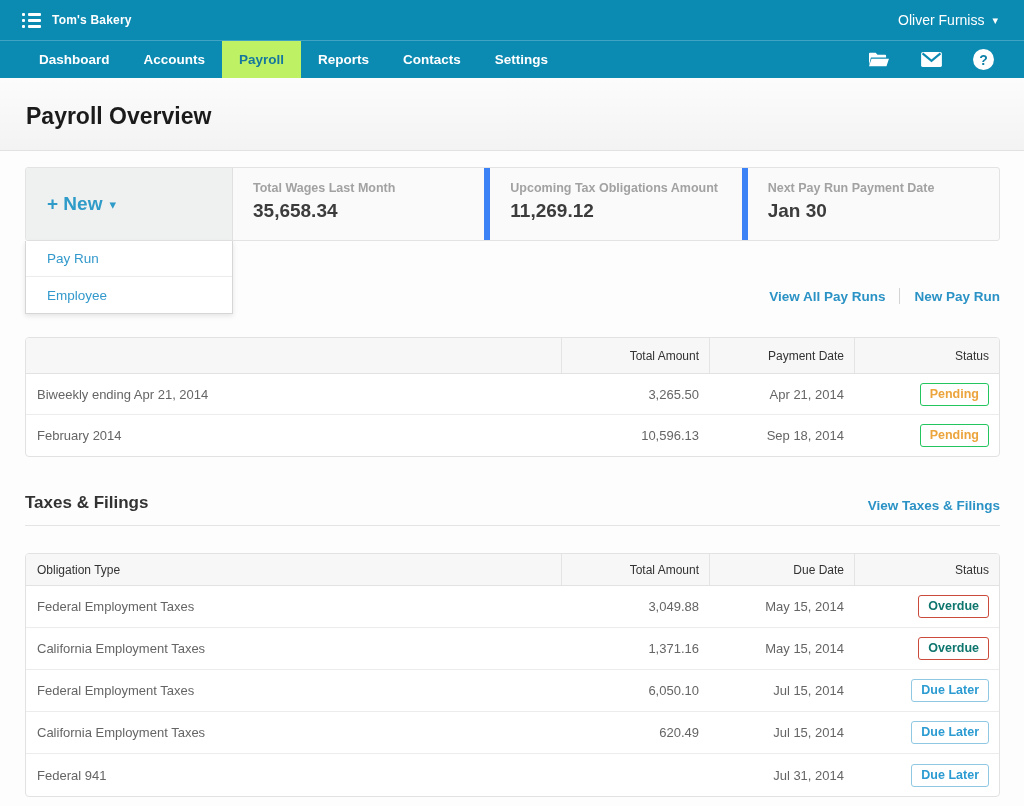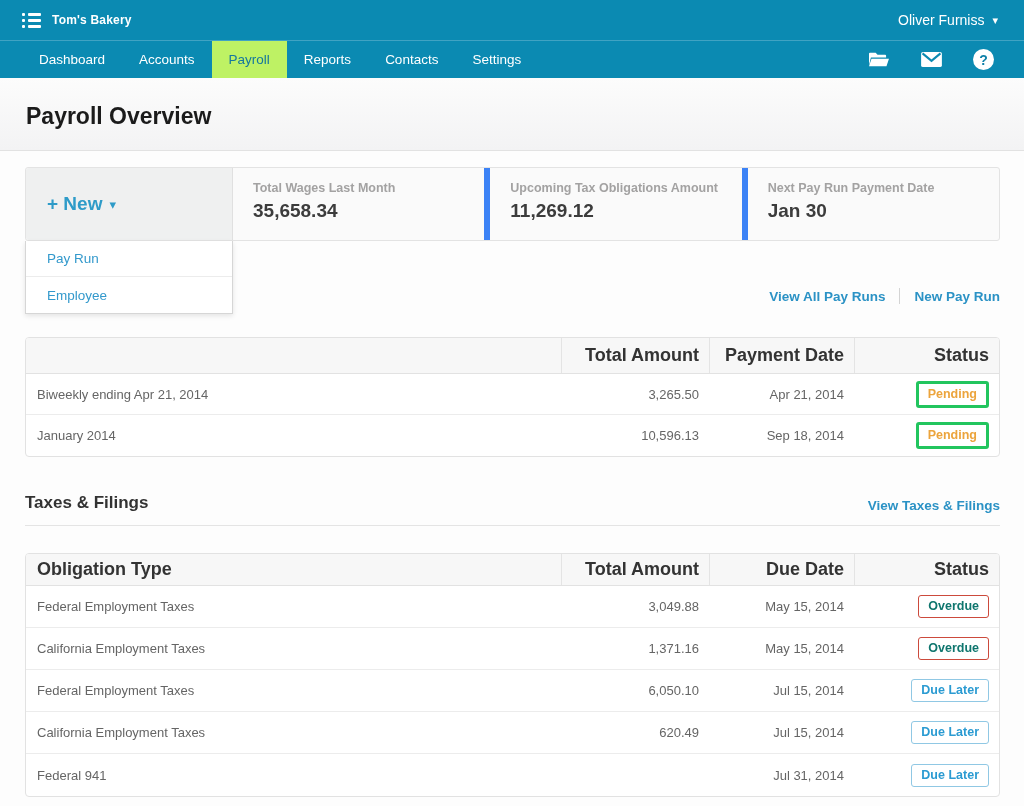--- a/index.html
+++ b/index.html
@@ -30,21 +30,21 @@
   
   .navbar {
     height:38px; background:#0b8ab2;
     border-top:1px solid rgba(255,255,255,.22);
     display:flex; align-items:stretch; justify-content:space-between;
     padding:0 30px 0 22px;
   }
   .nav-items { display:flex; align-items:stretch; }
   .nav-item {
     display:flex; align-items:center; padding:0 17px;
-    color:#fff; font-size:13.5px; font-weight:normal; cursor:pointer;
+    color:#fff; font-size:13.5px; font-weight:bold; cursor:pointer;
   }
   .nav-item.active { background:#bef264; color:#15779e; }
   .nav-icons { display:flex; align-items:center; gap:30px; }
   .nav-icon { display:flex; align-items:center; cursor:pointer; }
   .help-icon {
     width:21px; height:21px; border-radius:50%; background:#fff;
     color:#0e80a8; font-size:14px; font-weight:bold;
     display:flex; align-items:center; justify-content:center;
   }
 
@@ -99,21 +99,21 @@
   .vdiv { width:1px; height:16px; background:#d4d4d4; margin:0 14px; }
 
   
   .tbl {
     border:1px solid #e2e2e2; border-radius:4px; background:#fff; overflow:hidden;
   }
   .pay-tbl { margin-top:32px; }
   .tbl-head {
     display:flex; align-items:stretch; background:#f7f7f7;
     border-bottom:1px solid #e2e2e2;
-    font-size:18px; font-weight:bold; color:#333;
+    font-size:12px; font-weight:normal; color:#333;
   }
   .pay-tbl .tbl-head { height:36px; }
   .tax-tbl .tbl-head { height:32px; }
   .tbl-head > div { display:flex; align-items:center; }
   .tbl-head .h-sep { border-left:1px solid #e4e4e4; }
   .tbl-row {
     display:flex; align-items:center; height:41px;
     border-bottom:1px solid #ececec; font-size:13px; color:#656565;
   }
   .tax-tbl .tbl-row { height:42px; }
@@ -121,21 +121,21 @@
   .col-name   { flex:1; padding-left:11px; }
   .col-amount { width:148px; justify-content:flex-end; text-align:right; padding-right:10px; }
   .col-date   { width:145px; justify-content:flex-end; text-align:right; padding-right:10px; }
   .col-status { width:145px; justify-content:flex-end; text-align:right; padding-right:10px; }
   .tbl-row .col-amount, .tbl-row .col-date, .tbl-row .col-status { display:flex; align-items:center; }
 
   .badge {
     display:inline-block; padding:3px 9px 4px; border-radius:3px;
     font-size:12.5px; font-weight:bold; background:#fff;
   }
-  .badge-pending  { color:#eca43c; border:3px solid #22c55e; }
+  .badge-pending  { color:#eca43c; border:1px solid #22c55e; }
   .badge-overdue  { color:#0f766e; border:1px solid #cc4a3c; }
   .badge-duelater { color:#2b9bd2; border:1px solid #90c8e4; }
 
   
   .taxes-head {
     margin-top:36px; padding-bottom:12px; border-bottom:1px solid #e4e4e4;
     display:flex; justify-content:space-between; align-items:flex-end;
   }
   .taxes-head h2 { margin:0; font-size:17px; font-weight:bold; color:#333; }
   .tax-tbl { margin-top:27px; }
@@ -242,21 +242,21 @@
       </div>
       <div class="tbl-row">
         <div class="col-name">Biweekly ending Apr 21, 2014</div>
         <div class="col-amount">3,265.50</div>
         <div class="col-date">Apr 21, 2014</div>
         <div class="col-status">
             <span class="badge badge-pending">Pending</span>
           </div>
       </div>
       <div class="tbl-row">
-        <div class="col-name">January 2014</div>
+        <div class="col-name">February 2014</div>
         <div class="col-amount">10,596.13</div>
         <div class="col-date">Sep 18, 2014</div>
         <div class="col-status">
             <span class="badge badge-pending">Pending</span>
           </div>
       </div>
     </div>
 
     <div class="taxes-head">
       <h2>Taxes &amp; Filings</h2>

